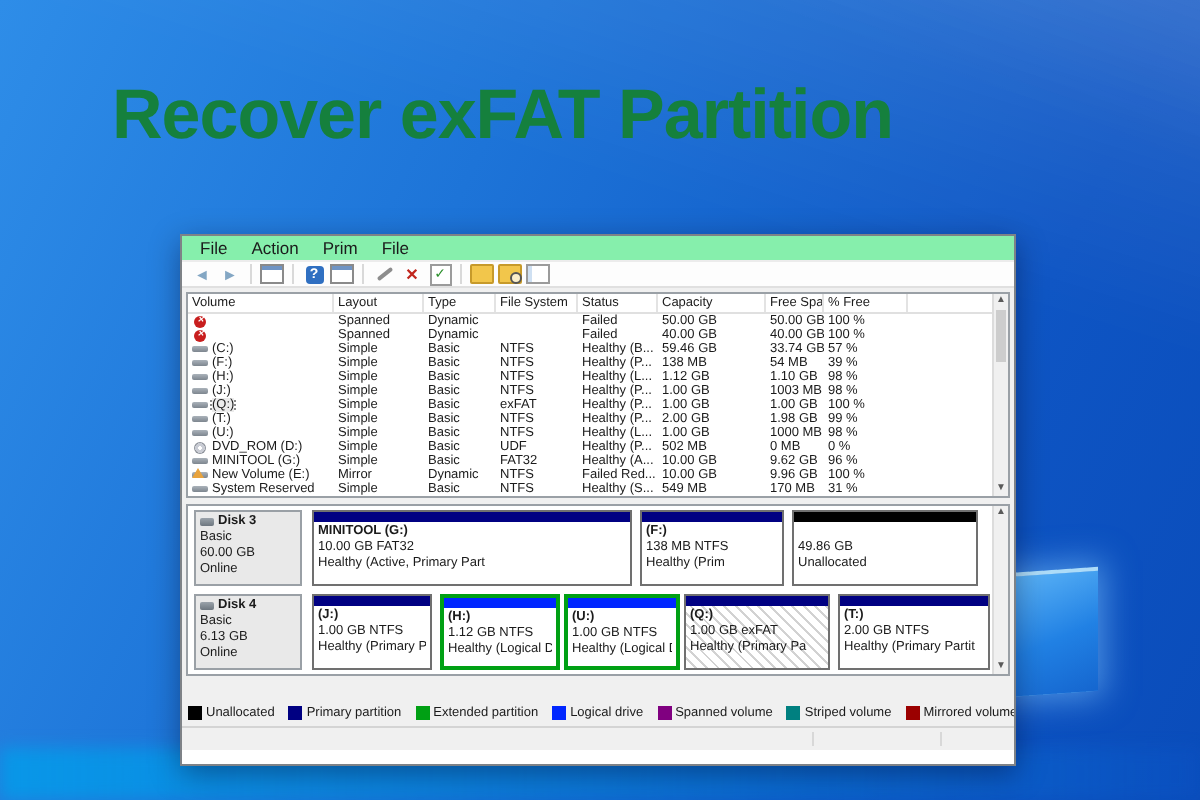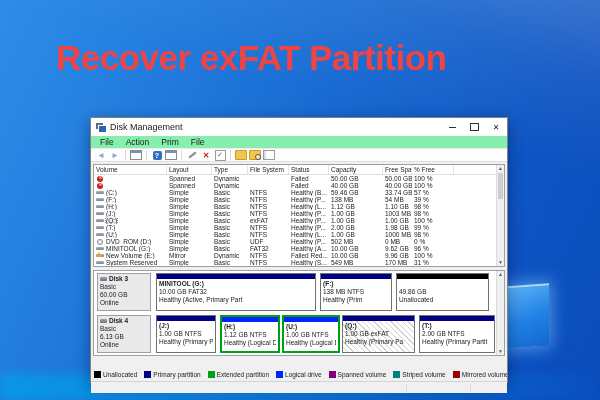--- a/index.html
+++ b/index.html
@@ -13,21 +13,21 @@
   .beam2 { left:120px; top:-60px; width:700px; height:90px; transform:rotate(20deg);
     background:linear-gradient(rgba(255,255,255,0.08), rgba(255,255,255,0)); filter:blur(6px); }
   .glowbottom { position:absolute; left:0; bottom:0; width:100%; height:26px;
     background:linear-gradient(90deg, rgba(0,160,235,.75), rgba(10,90,210,.2)); filter:blur(4px); }
   .winlogo { position:absolute; left:501px; top:285px; width:48px; height:62px; z-index:1;
     background:linear-gradient(160deg,#5cb4f7 0%, #2181e4 55%, #1566cf 100%);
     border-top:2px solid rgba(200,240,255,.85); border-left:1px solid rgba(190,235,255,.6);
     box-shadow:0 0 16px 3px rgba(130,200,255,.55); transform:skewY(-4deg); }
 
   .headline { position:absolute; left:56px; top:38px; z-index:5;
-    font-size:35px; font-weight:bold; letter-spacing:-0.5px; color:#ef4444; }
+    font-size:35px; font-weight:bold; letter-spacing:-0.5px; color:#15803d; }
 
   
   .window { position:absolute; left:90px; top:117px; width:418px; height:266px; z-index:10;
     background:#fff; border:1px solid #7e8287; box-shadow:0 4px 14px rgba(0,0,30,.38);
     font-size:6.5px; color:#1b1b1b; }
   .titlebar { height:18px; display:flex; align-items:center; padding-left:5px; background:#fff; }
   .appicon { width:10px; height:9px; position:relative; margin-right:4px; }
   .appicon::before { content:""; position:absolute; left:0; top:0; width:7px; height:6px; background:#5a6b7d; }
   .appicon::after { content:""; position:absolute; left:2px; top:2px; width:7px; height:6px; background:#2c66b8; border:1px solid #fff; }
   .wtitle { font-size:9px; }
@@ -127,29 +127,20 @@
 
 <div class="beam beam1"></div>
 <div class="beam beam2"></div>
 <div class="glowbottom"></div>
 <div class="winlogo"></div>
 
 <div class="headline">Recover exFAT Partition</div>
 
 <div class="window">
 
-  <div class="titlebar">
-    <span class="appicon"></span>
-    <span class="wtitle">Disk Management</span>
-    <span class="ctls">
-      <span class="ctl ctl-min"></span>
-      <span class="ctl ctl-max"></span>
-      <span class="ctl ctl-close"></span>
-    </span>
-  </div>
 
   <div class="menubar">
 
       <span class="menu">File</span>
 
       <span class="menu">Action</span>
 
       <span class="menu">Prim</span>
 
       <span class="menu">File</span>

